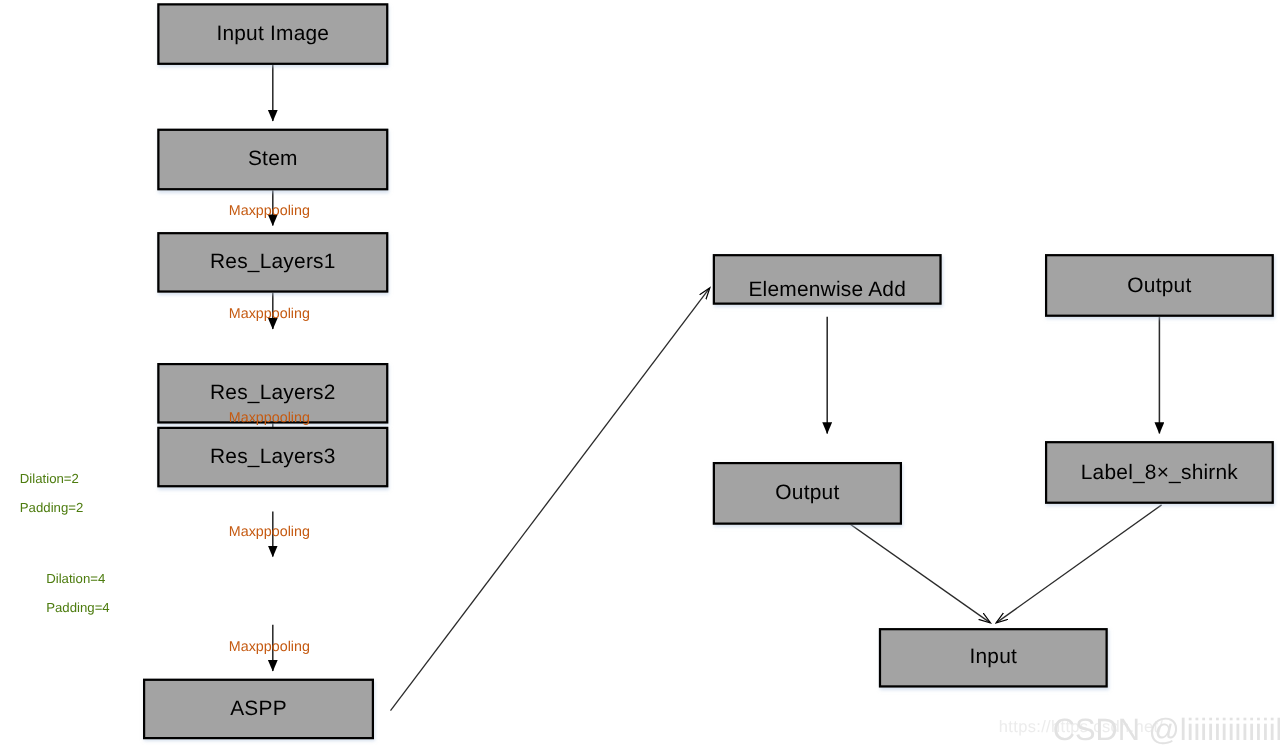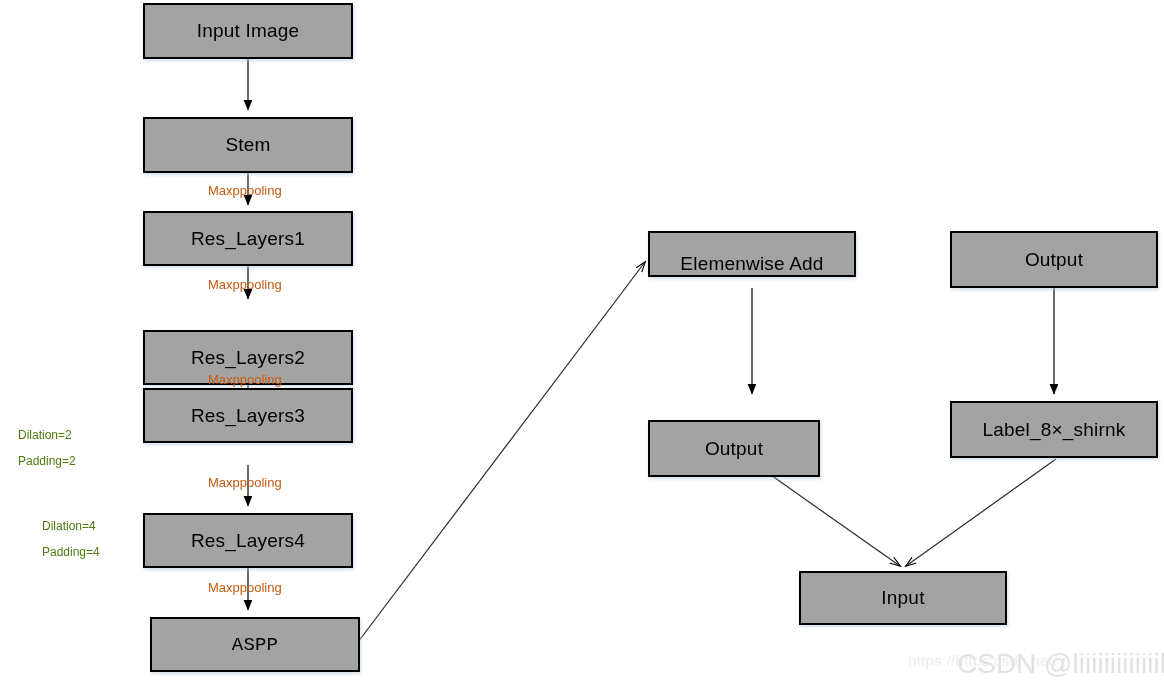--- a/index.html
+++ b/index.html
@@ -127,25 +127,22 @@
   </div>
 
   <div class="node" style="left:143px; top:306px; width:210px; height:55px;margin-top:24px;">
     <span>Res_Layers2</span>
   </div>
 
   <div class="node" style="left:143px; top:388px; width:210px; height:55px;">
     <span>Res_Layers3</span>
   </div>
 
-  <div class="node" style="left:143px; top:513px; width:210px; height:55px;">
-    <span>Res_Layers4</span>
-  </div>
 
-  <div class="node" style="left:150px; top:617px; width:210px; height:55px;font-family:Liberation Mono, monospace;">
+  <div class="node" style="left:130px; top:617px; width:210px; height:55px;">
     <span>ASPP</span>
   </div>
 
   <div class="node" style="left:648px; top:231px; width:208px; height:46px;align-items:flex-end;">
     <span>Elemenwise Add</span>
   </div>
 
   <div class="node" style="left:950px; top:231px; width:208px; height:57px;">
     <span>Output</span>
   </div>

